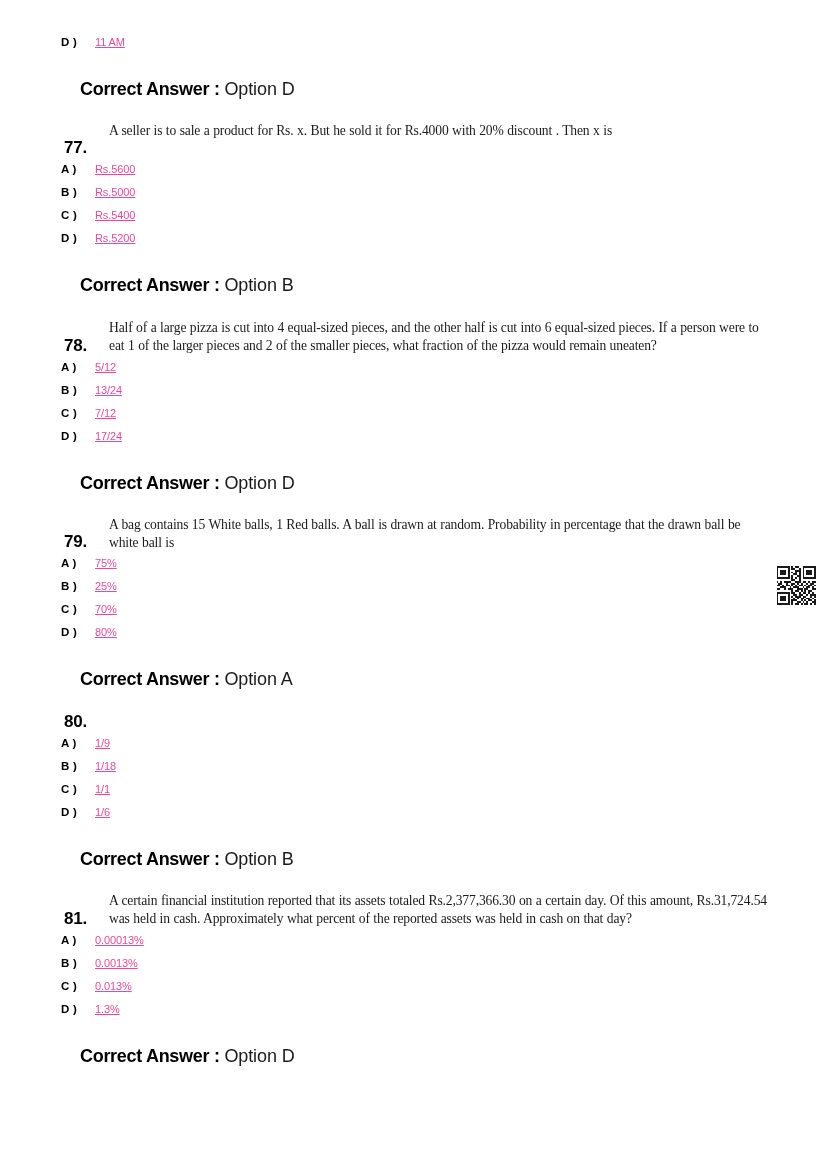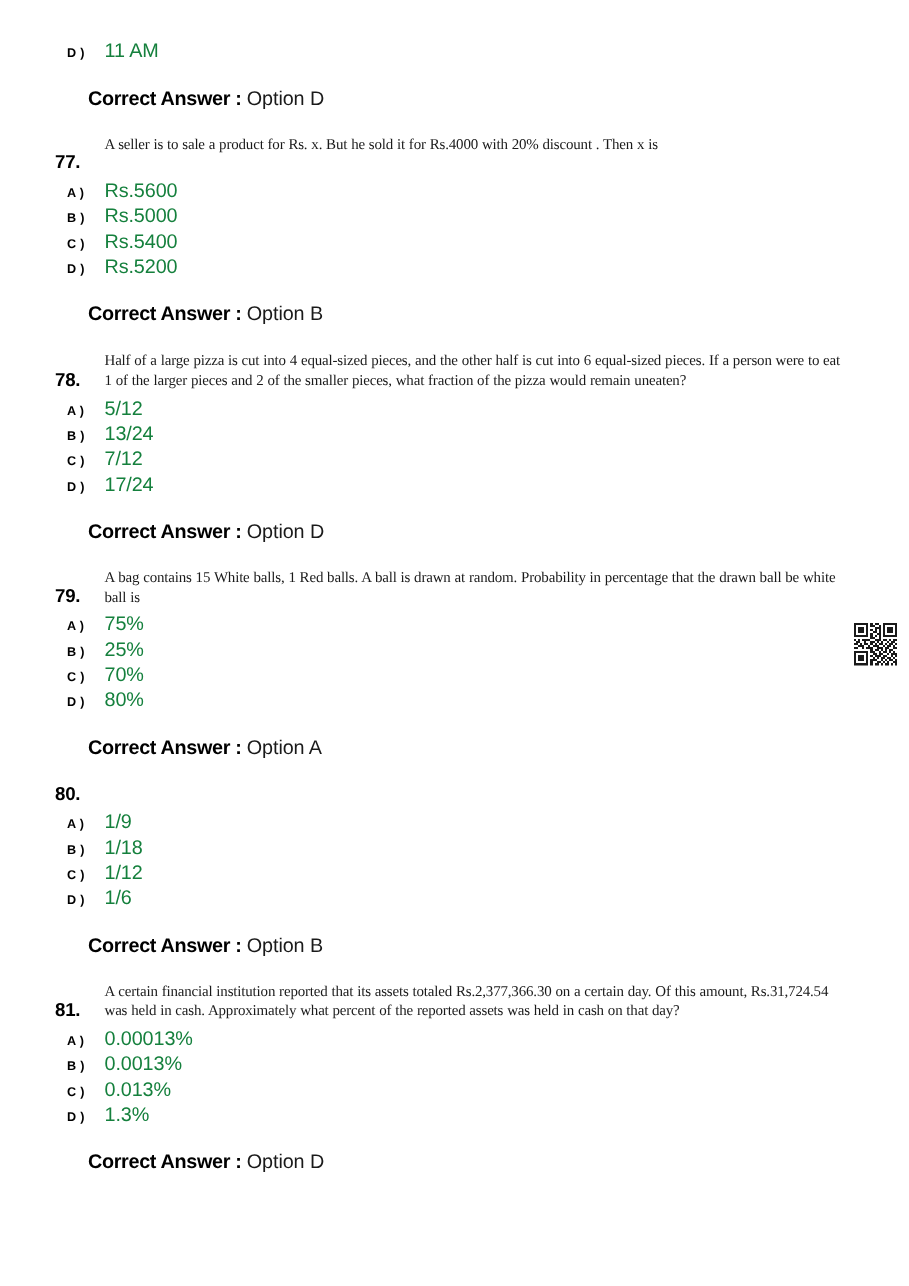--- a/index.html
+++ b/index.html
@@ -35,21 +35,21 @@
 
   .qrow {
     display: flex;
     align-items: flex-start;
     margin: 0;
   }
 
   .qnum {
     width: 45px;
     min-width: 45px;
-    margin-left: 50px;
+    margin-left: 64px;
     font-size: 17px;
     font-weight: bold;
     line-height: 19px;
     letter-spacing: -0.2px;
     font-family: "Liberation Sans", sans-serif;
     flex-shrink: 0;
   }
 
   .qtext {
     flex: 1;
@@ -82,24 +82,25 @@
     width: 34px;
     min-width: 34px;
     margin-left: 61px;
     font-size: 11.5px;
     font-weight: bold;
     letter-spacing: 0.2px;
     font-family: "Liberation Sans", sans-serif;
     flex-shrink: 0;
   }
   .opttext {
-    font-size: 18px;
+    font-size: 11px;
     letter-spacing: -0.1px;
     font-family: "Liberation Sans", sans-serif;
-    color: #15803d;
+    color: #ec4899;
+    text-decoration: underline;
   }
 
   
   .answer-row {
     margin-left: 80px;
     font-size: 18px;
     letter-spacing: -0.2px;
     font-family: "Liberation Sans", sans-serif;
     white-space: nowrap;
   }
@@ -253,21 +254,21 @@
       <div class="optrow">
         <span class="optlabel">A )</span>
         <span class="opttext">1/9</span>
       </div>
       <div class="optrow">
         <span class="optlabel">B )</span>
         <span class="opttext">1/18</span>
       </div>
       <div class="optrow">
         <span class="optlabel">C )</span>
-        <span class="opttext">1/12</span>
+        <span class="opttext">1/1</span>
       </div>
       <div class="optrow">
         <span class="optlabel">D )</span>
         <span class="opttext">1/6</span>
       </div>
     </div>
     <div class="gap-after-options"></div>
     <div class="answer-row">
       <span class="answer-label">Correct Answer :</span>
       <span class="answer-value">Option B</span>

